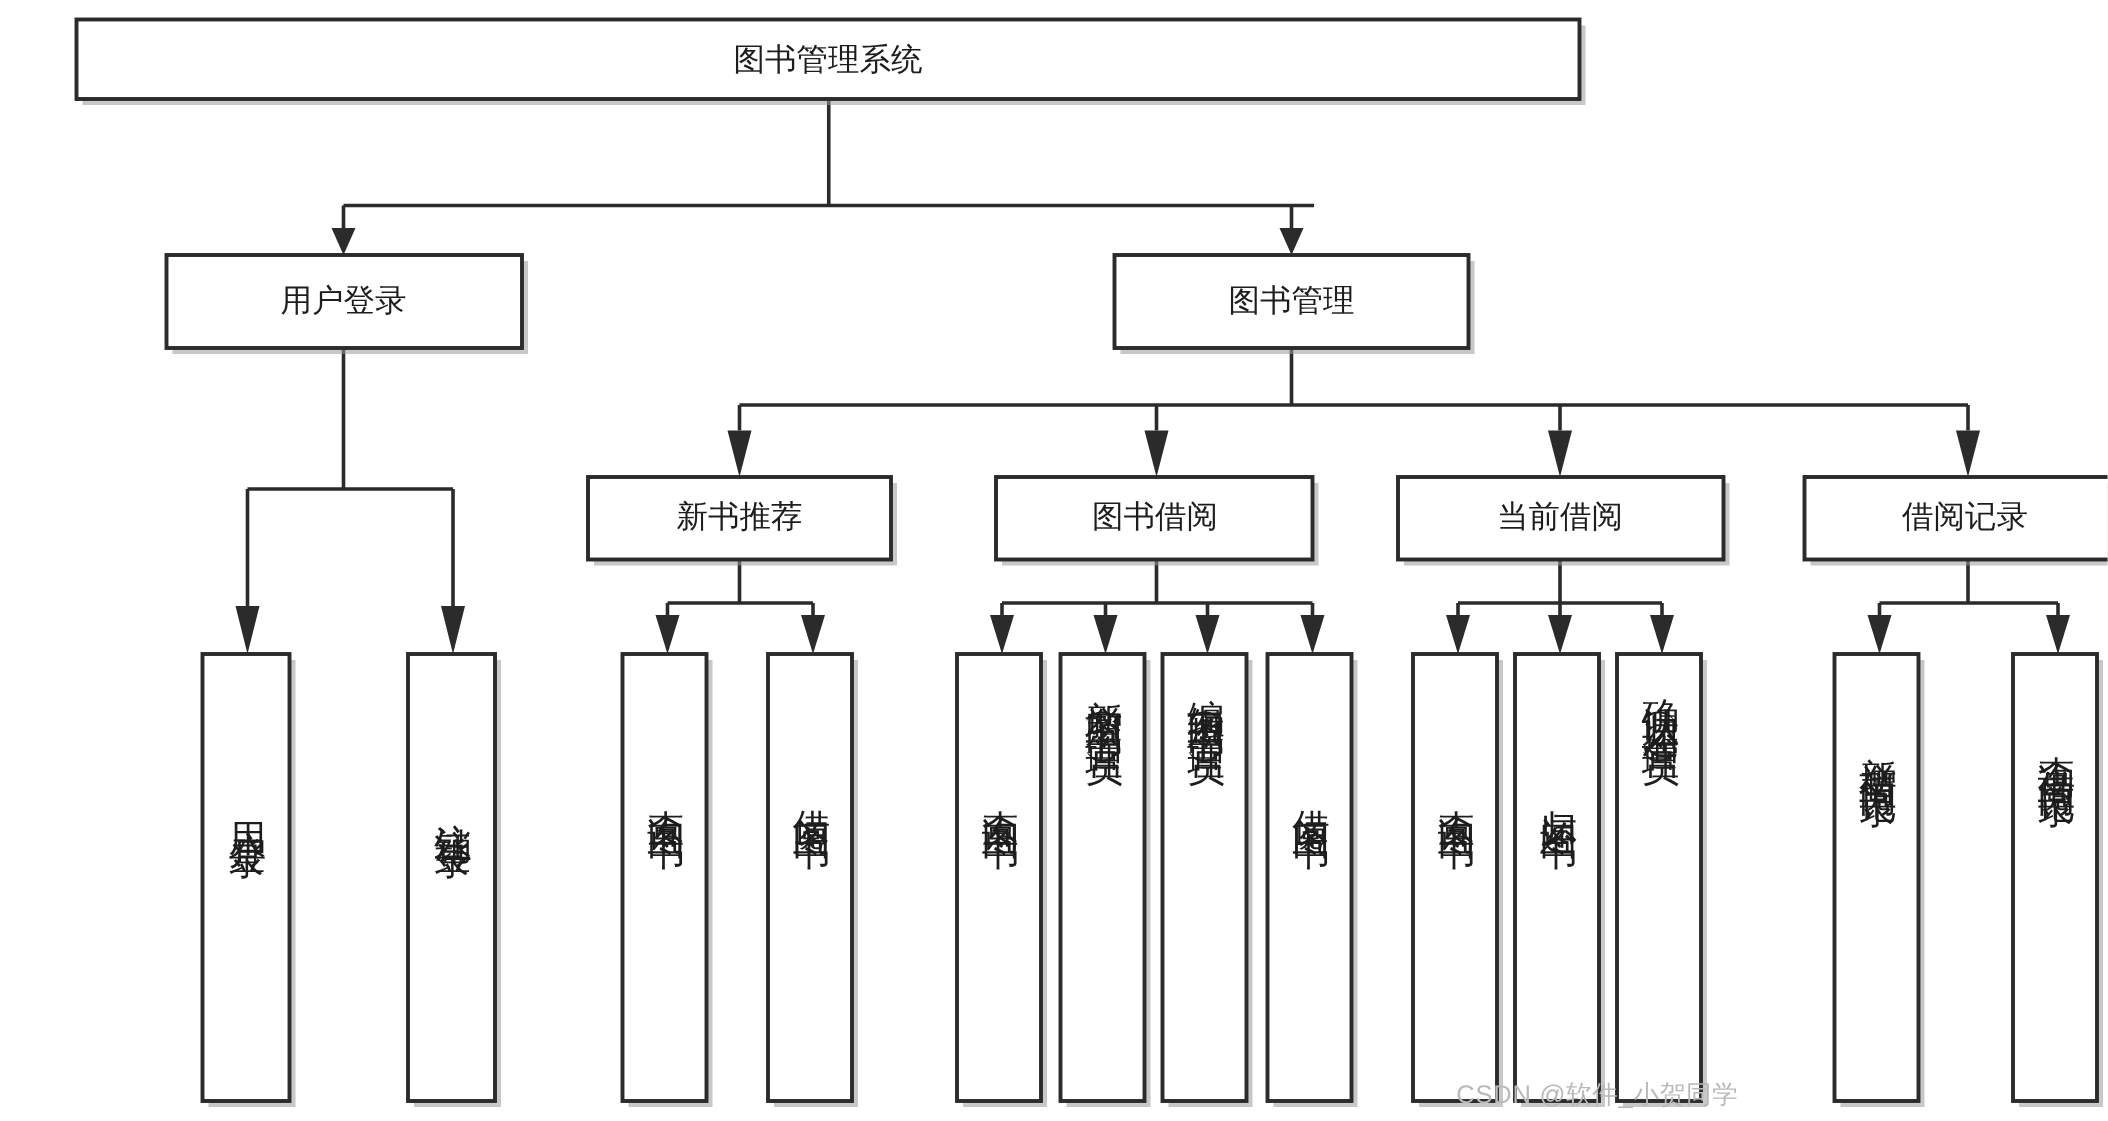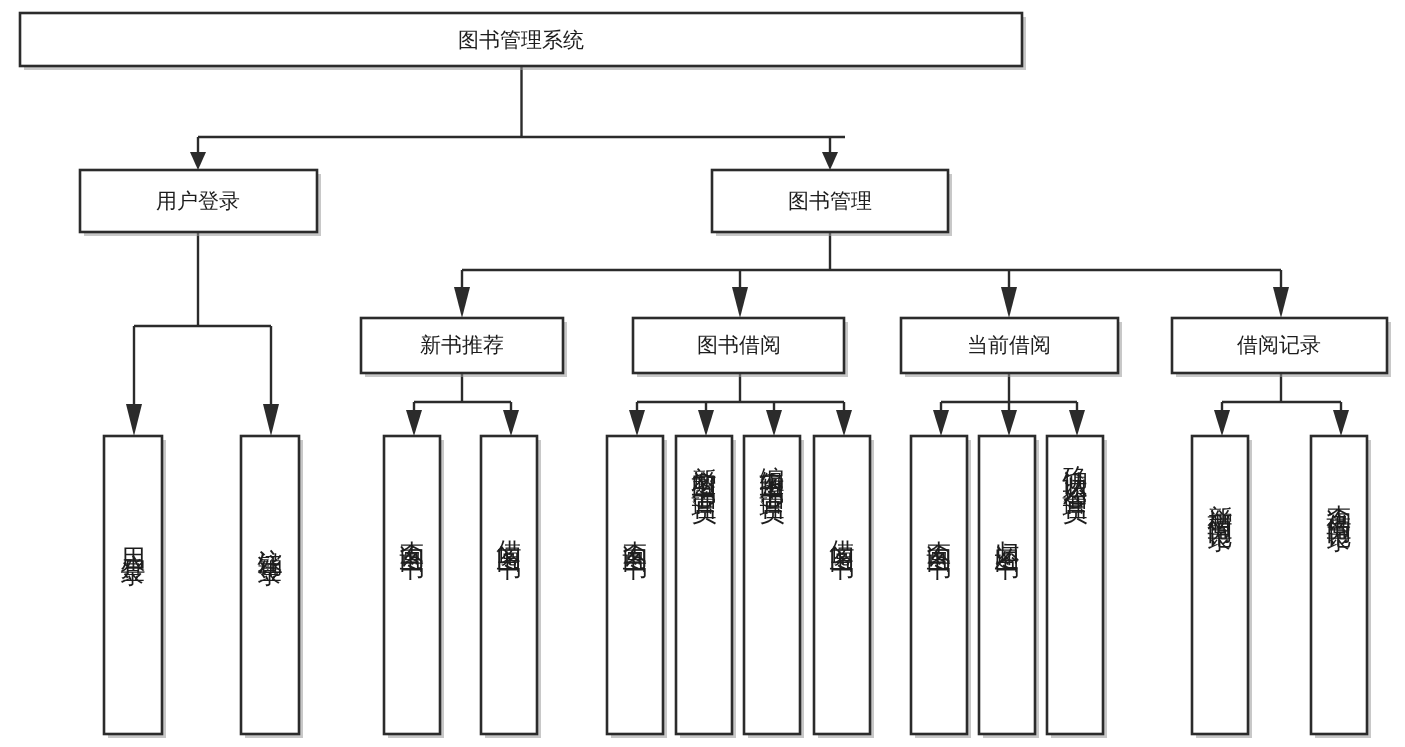--- a/index.html
+++ b/index.html
@@ -11,20 +11,21 @@
     width: 1405px;
     height: 747px;
     font-family: "Liberation Sans", "DejaVu Sans", sans-serif;
     overflow: hidden;
   }
   #diagram-root {
     position: relative;
     width: 1136px;
     height: 747px;
     background: #ffffff;
+    margin-left: 31px;
   }
   svg#flow-svg {
     position: absolute;
     left: 0;
     top: 0;
     width: 1405px;
     height: 747px;
   }
   .node-rect {
     fill: #ffffff;
@@ -271,13 +272,14 @@
   </div>
 
   <div class="leaf-label-wrap" style="left:1192px; top:436px; width:56px; height:298px;">
     <span class="leaf-label" style="margin-top:48px;">新增借阅记录</span>
   </div>
 
   <div class="leaf-label-wrap" style="left:1311px; top:436px; width:56px; height:298px;">
     <span class="leaf-label" style="margin-top:48px;">查询借阅记录</span>
   </div>
 
+  <div class="watermark">CSDN @软件_小贺同学</div>
 </div>
 
 </body></html>

